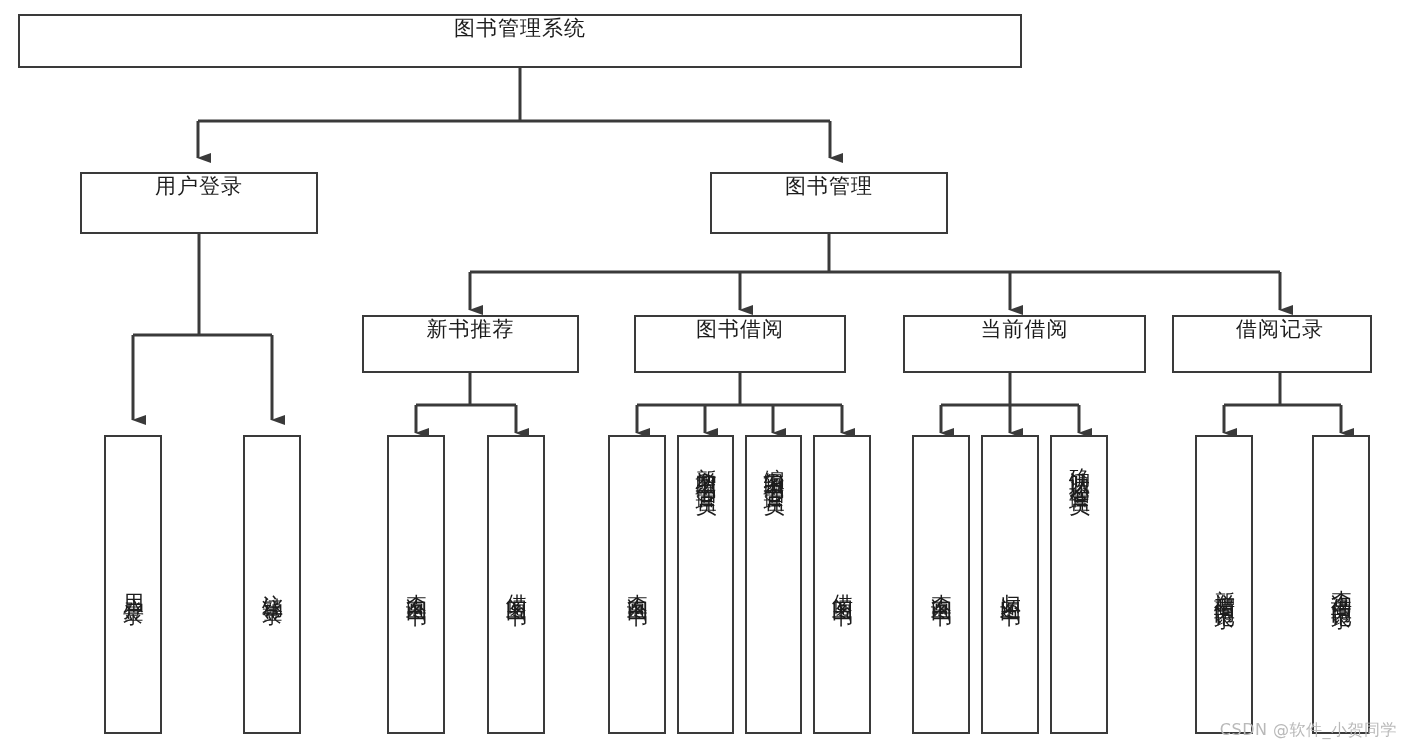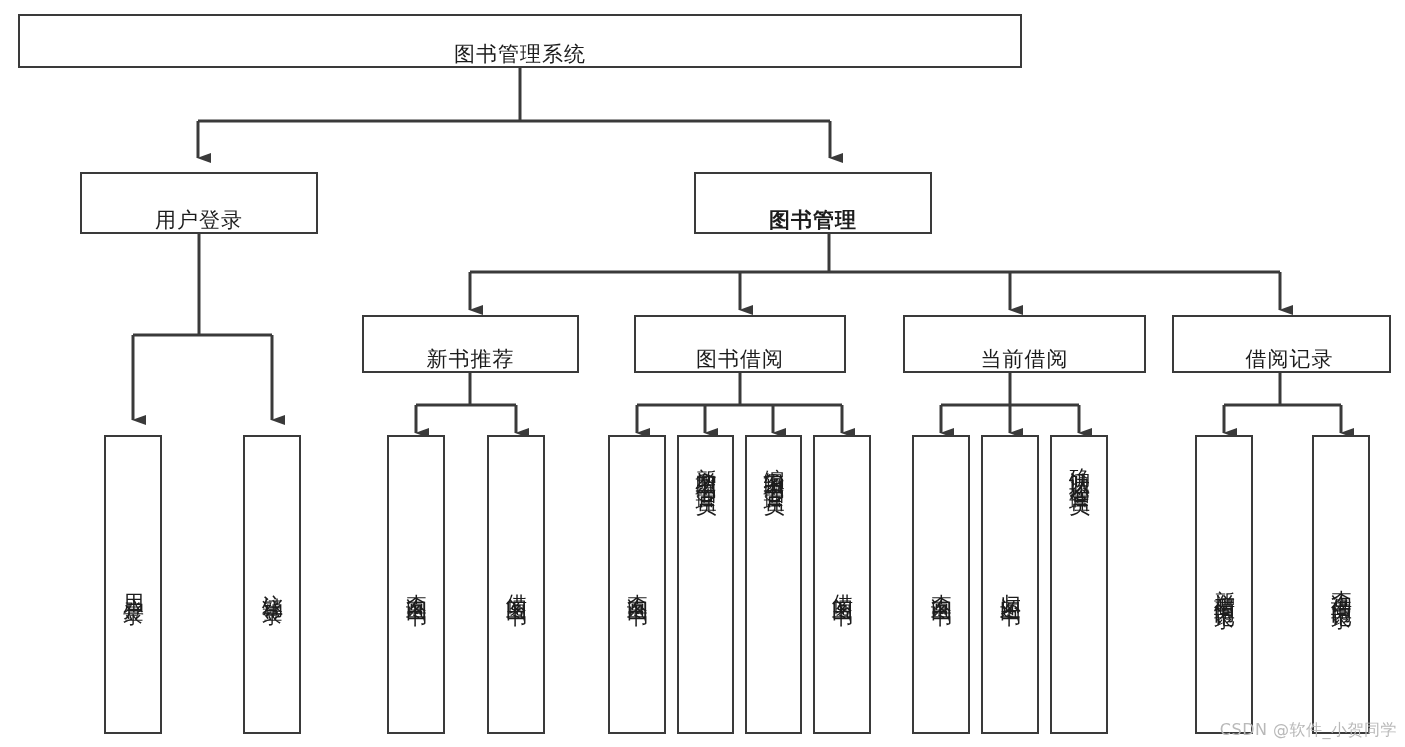--- a/index.html
+++ b/index.html
@@ -23,21 +23,21 @@
     top: 0;
     width: 1405px;
     height: 747px;
   }
   .node-box {
     position: absolute;
     box-sizing: border-box;
     background: #ffffff;
     border: 2.5px solid #3a3a3a;
     display: flex;
-    align-items: flex-end;
+    align-items: flex-start;
     justify-content: center;
     color: #1c1c1c;
   }
   .node-label {
     font-size: 21px;
     line-height: 1.15;
     letter-spacing: 1px;
     white-space: nowrap;
     color: #1c1c1c;
   }
@@ -124,34 +124,34 @@
     </g>
   </svg>
 
   <div class="node-box" style="left:18px; top:14px; width:1004px; height:54px;">
     <span class="node-label">图书管理系统</span>
   </div>
 
   <div class="node-box" style="left:80px; top:172px; width:238px; height:62px;">
     <span class="node-label">用户登录</span>
   </div>
-  <div class="node-box" style="left:694px; top:172px; width:238px; height:62px;font-weight:bold;">
+  <div class="node-box" style="left:710px; top:172px; width:238px; height:62px;">
     <span class="node-label">图书管理</span>
   </div>
 
   <div class="node-box" style="left:362px; top:315px; width:217px; height:58px;">
     <span class="node-label">新书推荐</span>
   </div>
   <div class="node-box" style="left:634px; top:315px; width:212px; height:58px;">
     <span class="node-label">图书借阅</span>
   </div>
   <div class="node-box" style="left:903px; top:315px; width:243px; height:58px;">
     <span class="node-label">当前借阅</span>
   </div>
-  <div class="node-box" style="left:1172px; top:315px; width:219px; height:58px;padding-left:16px;">
+  <div class="node-box" style="left:1172px; top:315px; width:200px; height:58px;padding-left:16px;">
     <span class="node-label">借阅记录</span>
   </div>
 
   <div class="node-box vertical center-v" style="left:104px; top:435px; width:58px; height:299px;">
     <span class="node-label">用户登录</span>
   </div>
   <div class="node-box vertical center-v" style="left:243px; top:435px; width:58px; height:299px;">
     <span class="node-label">注销登录</span>
   </div>
 

